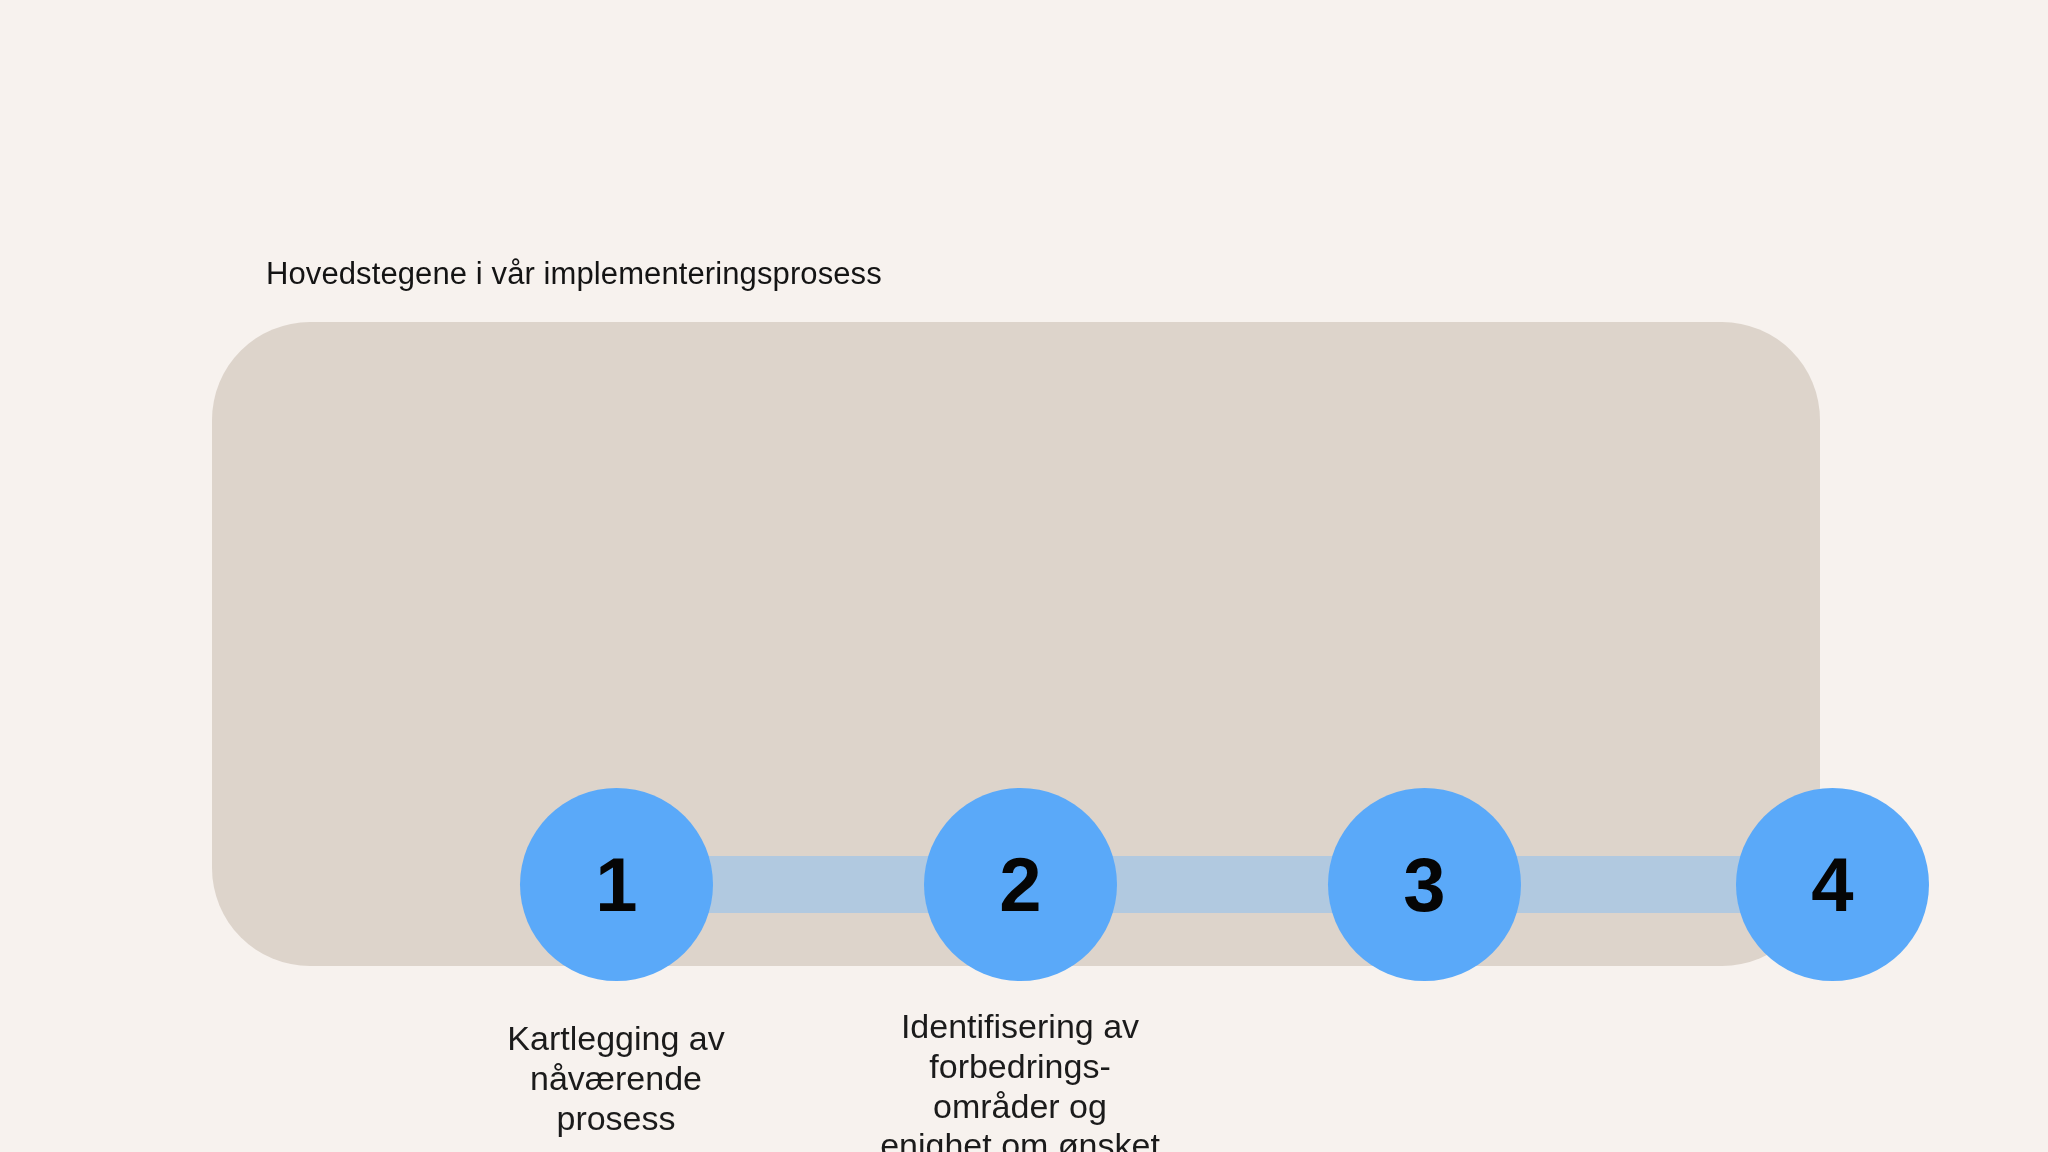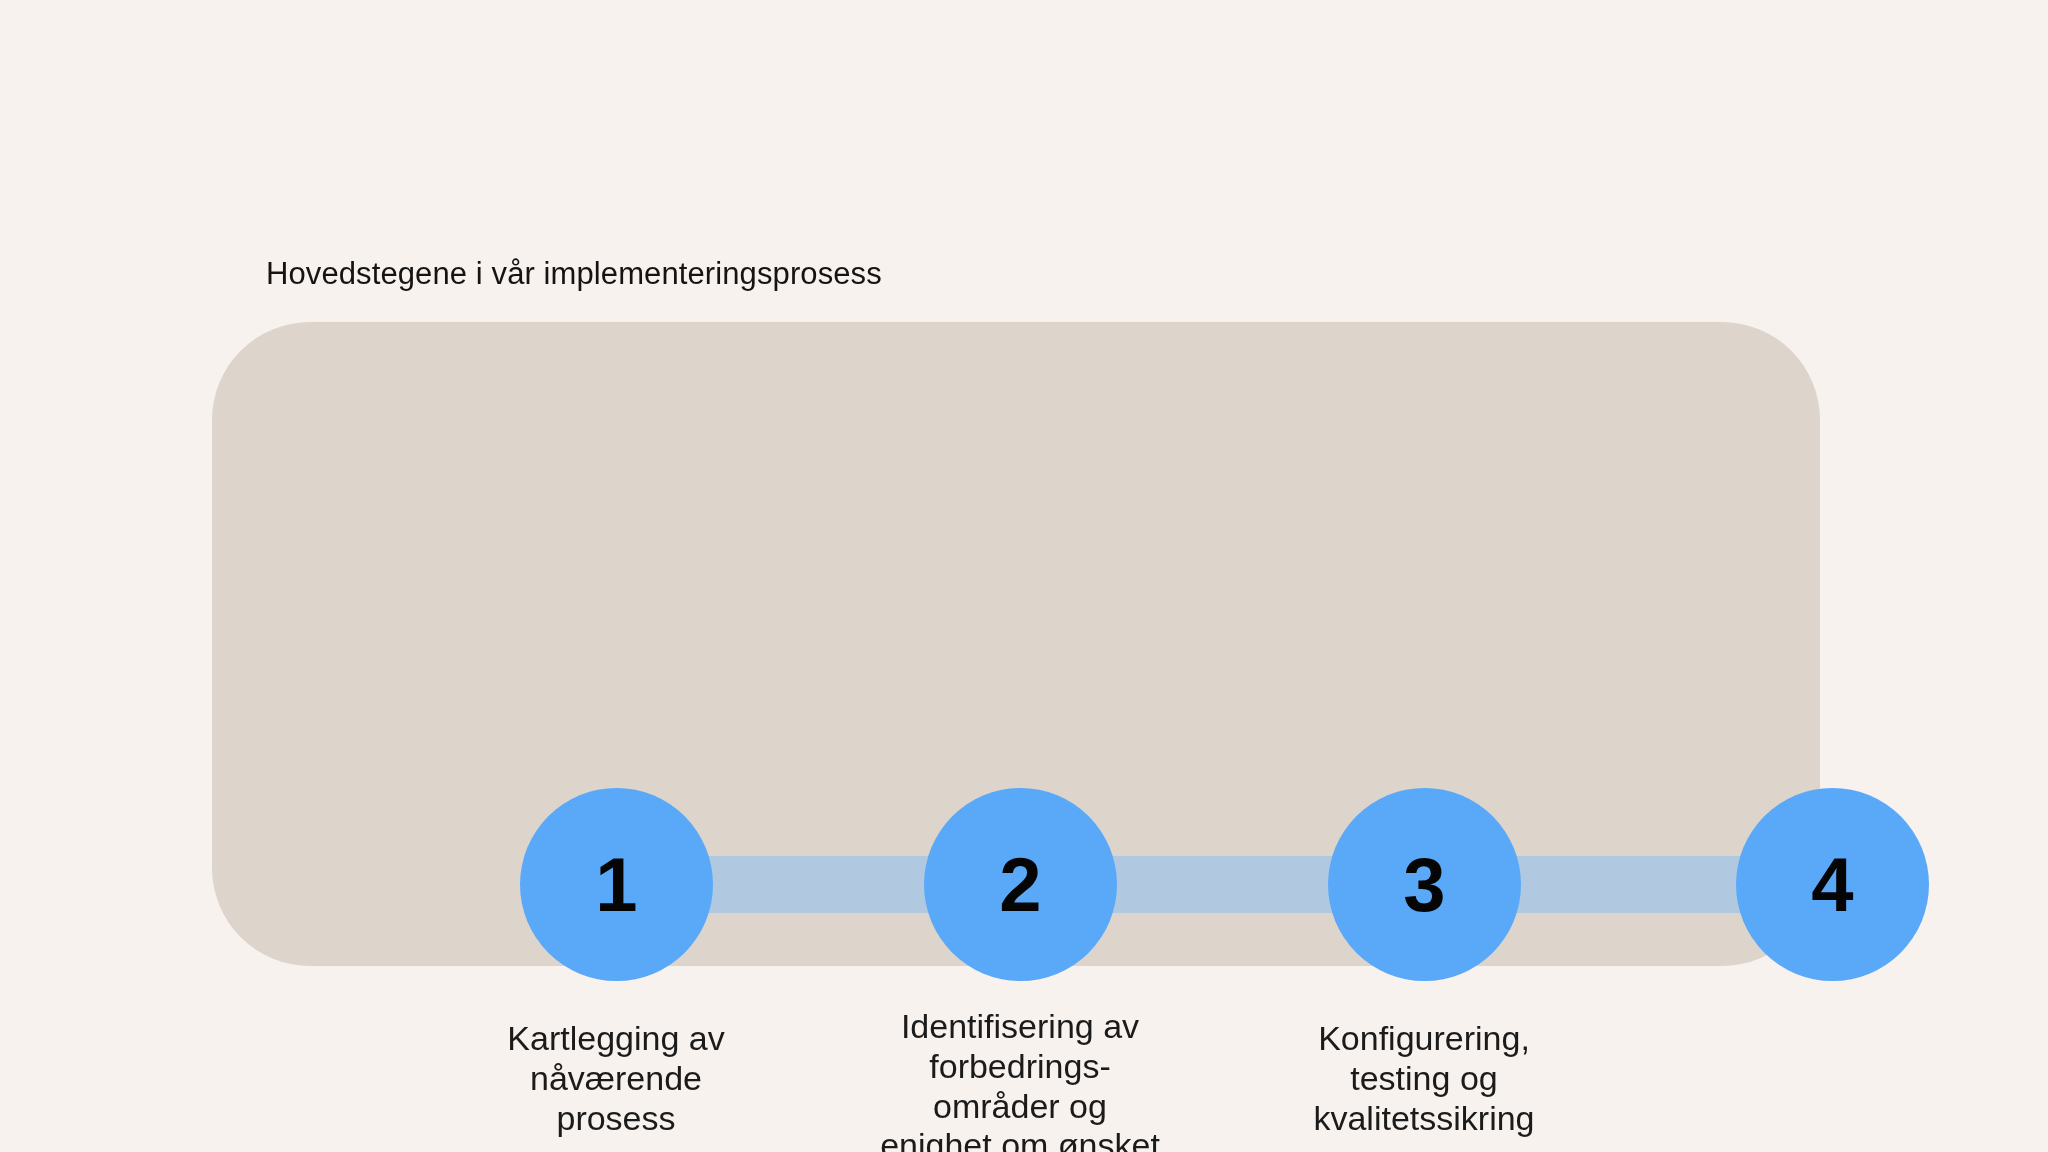--- a/index.html
+++ b/index.html
@@ -130,23 +130,20 @@
 forbedrings-
 områder og
 enighet om ønsket
 prosess (analyse)</div>
     </div>
 
     <div class="step" id="step-3">
       <div class="step-circle">
         <span class="step-number">3</span>
       </div>
-      <div class="step-label">Konfigurering,
-testing og
-kvalitetssikring</div>
     </div>
 
     <div class="step" id="step-4">
       <div class="step-circle">
         <span class="step-number">4</span>
       </div>
     </div>
 
   </div>
 </div>

